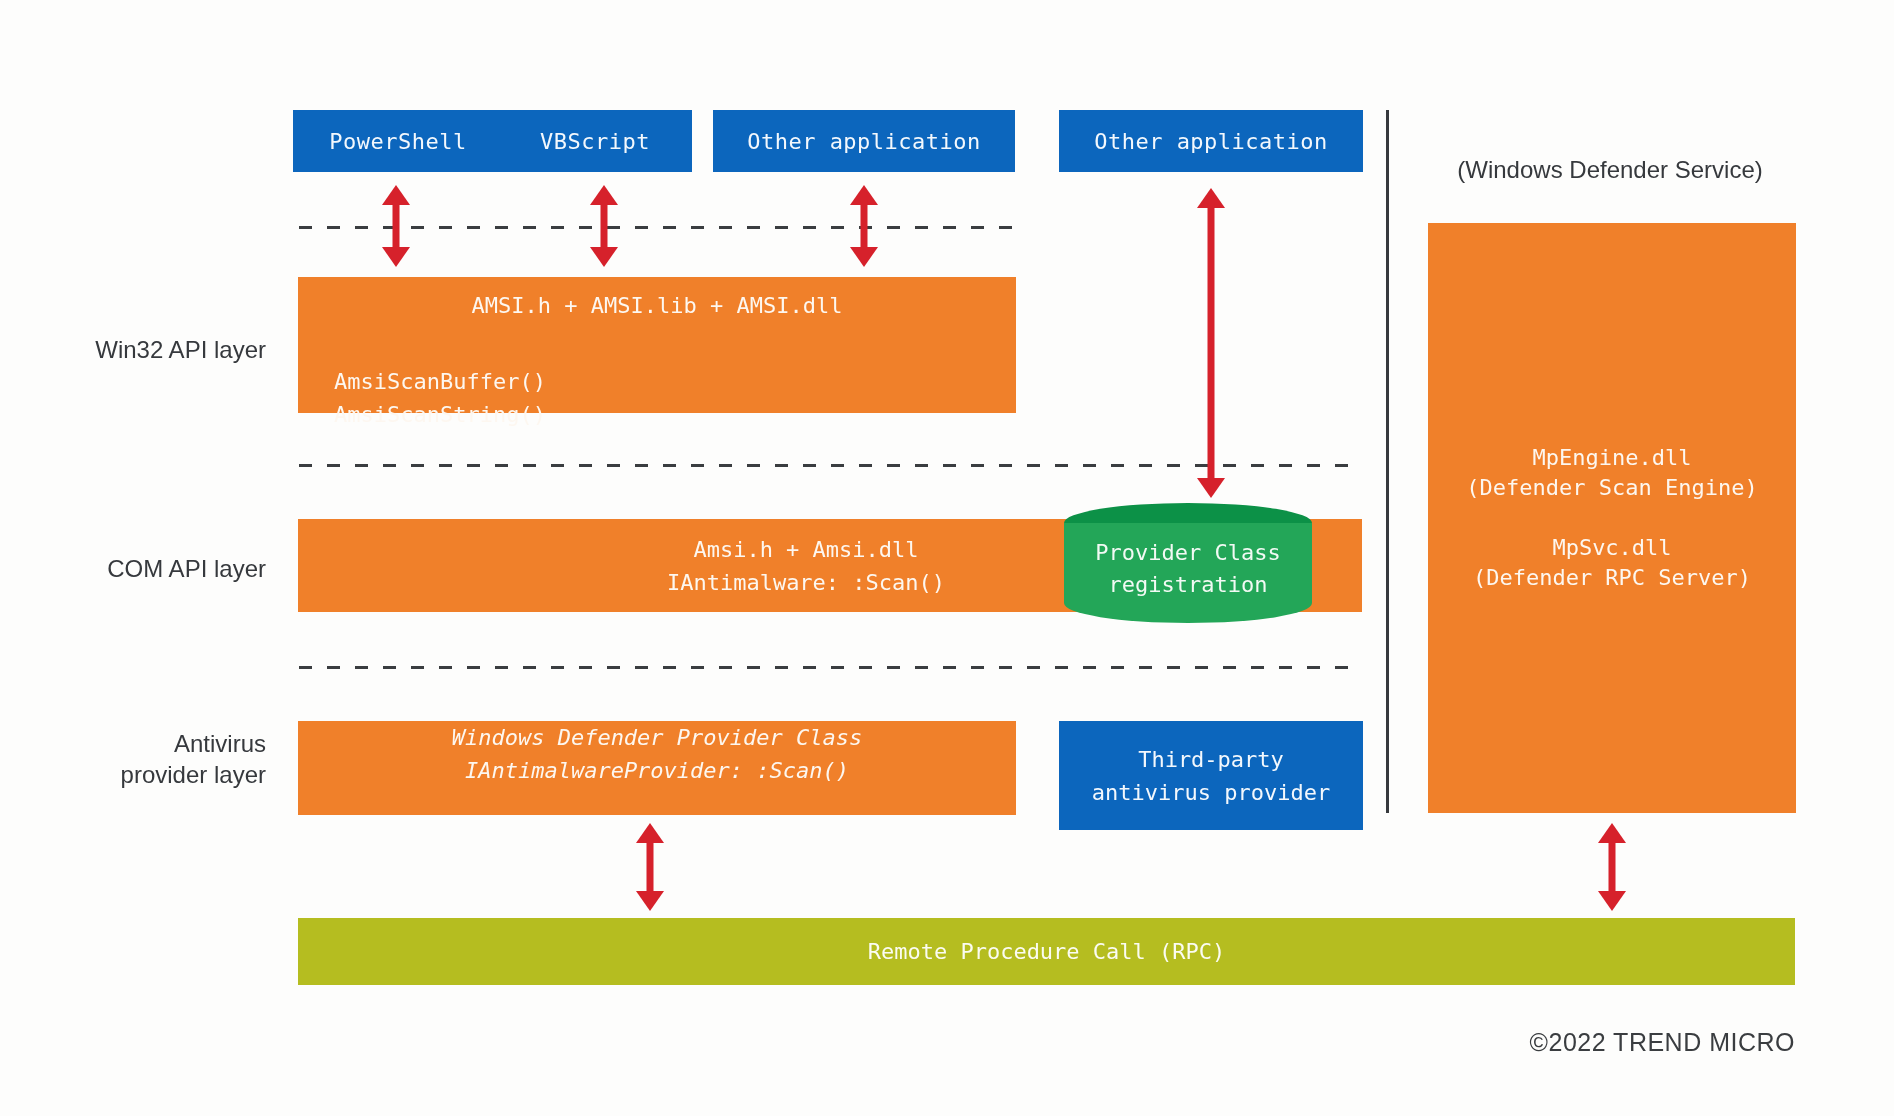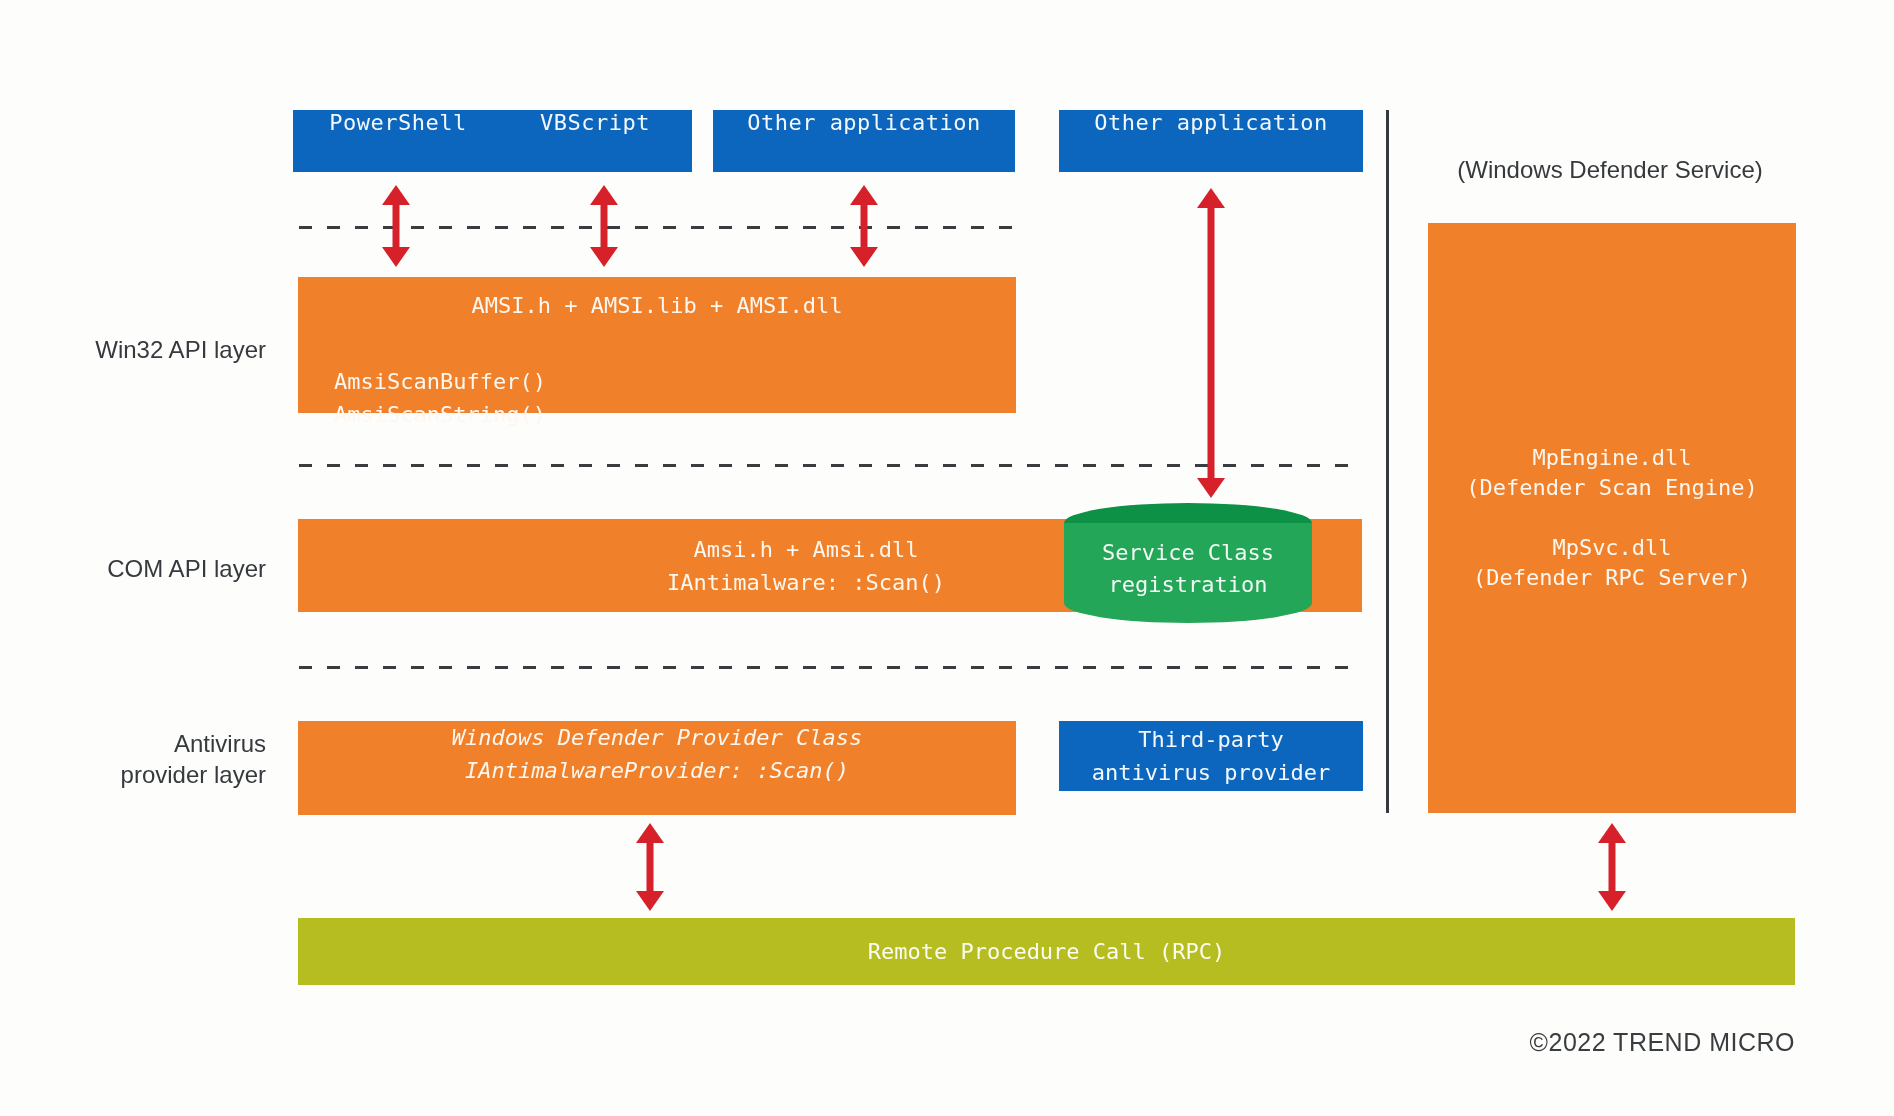--- a/index.html
+++ b/index.html
@@ -7,21 +7,21 @@
   .canvas {
     position:relative; width:1894px; height:1116px;
     background:#fdfdfc; overflow:hidden;
     font-family:"DejaVu Sans Mono", monospace;
   }
 
   
   .appbox {
     position:absolute; top:110px; height:62px;
     background:#0c66bd; color:#f3f8fd;
-    display:flex; align-items:flex-start; justify-content:center;
+    display:flex; align-items:center; justify-content:center;
     font-size:22px; letter-spacing:0.5px;
   }
 
   
   .orange { background:#f0802a; color:#fdf7f0; }
 
   
   .layer-label {
     position:absolute; left:40px; width:226px; text-align:right;
     color:#36393d; font-size:24px; line-height:31px;
@@ -83,21 +83,21 @@
     display:flex; align-items:center; justify-content:center;
     color:#f2faf4; font-size:22px; line-height:32px; text-align:center;
   }
 
   .av-box {
     position:absolute; left:298px; top:721px; width:718px; height:94px;
     display:flex; align-items:flex-start; justify-content:center;
     font-size:22px; line-height:33px; text-align:center;font-style:italic;
   }
   .tp-box {
-    position:absolute; left:1059px; top:721px; width:304px; height:70px;
+    position:absolute; left:1059px; top:721px; width:304px; height:109px;
     background:#0c66bd; color:#f3f8fd;
     display:flex; align-items:center; justify-content:center;
     font-size:22px; line-height:33px; text-align:center;
   }
 
   .rpc-bar {
     position:absolute; left:298px; top:918px; width:1497px; height:67px;
     background:#b5bd20; color:#fbfcf2;
     display:flex; align-items:center; justify-content:center;
     font-size:22px;
@@ -197,21 +197,21 @@
       <div>IAntimalware: :Scan()</div>
     </div>
   </div>
 
   <div class="cylinder">
     <div class="cyl-bottom"></div>
     <div class="cyl-top"></div>
     <div class="cyl-body"></div>
     <div class="cyl-text">
       <div>
-        <div>Service Class</div>
+        <div>Provider Class</div>
         <div>registration</div>
       </div>
     </div>
   </div>
 
   <div class="av-box orange">
     <div>
       <div>Windows Defender Provider Class</div>
       <div>IAntimalwareProvider: :Scan()</div>
     </div>

